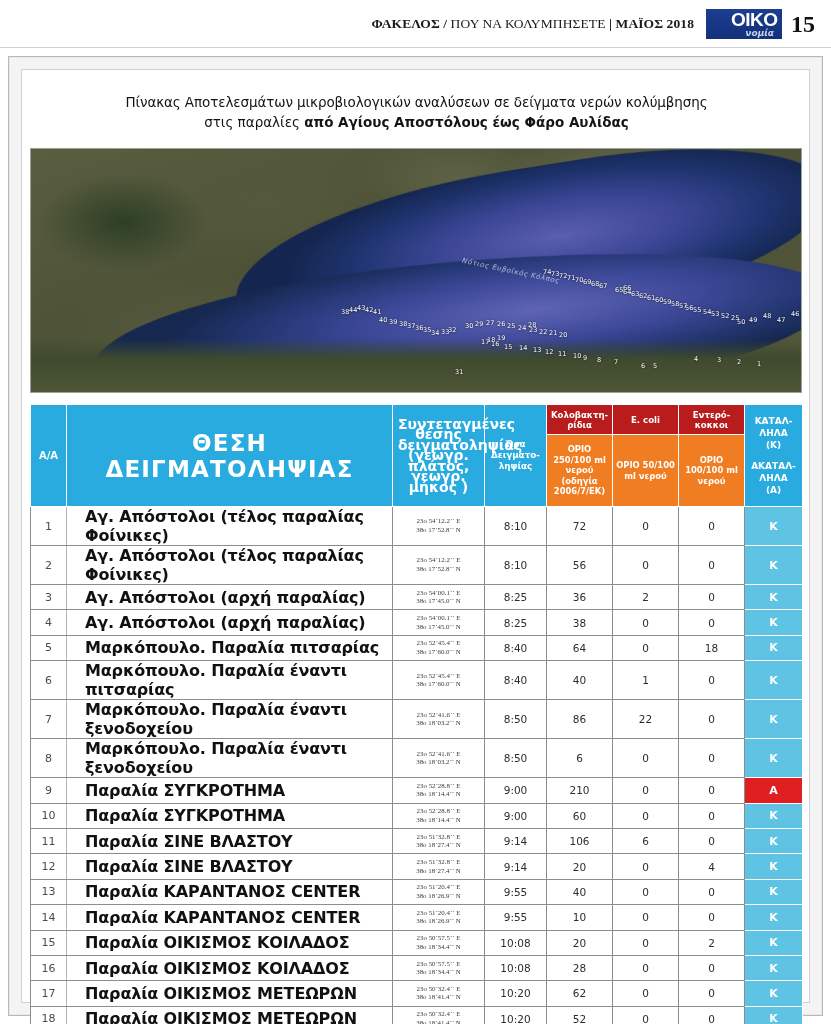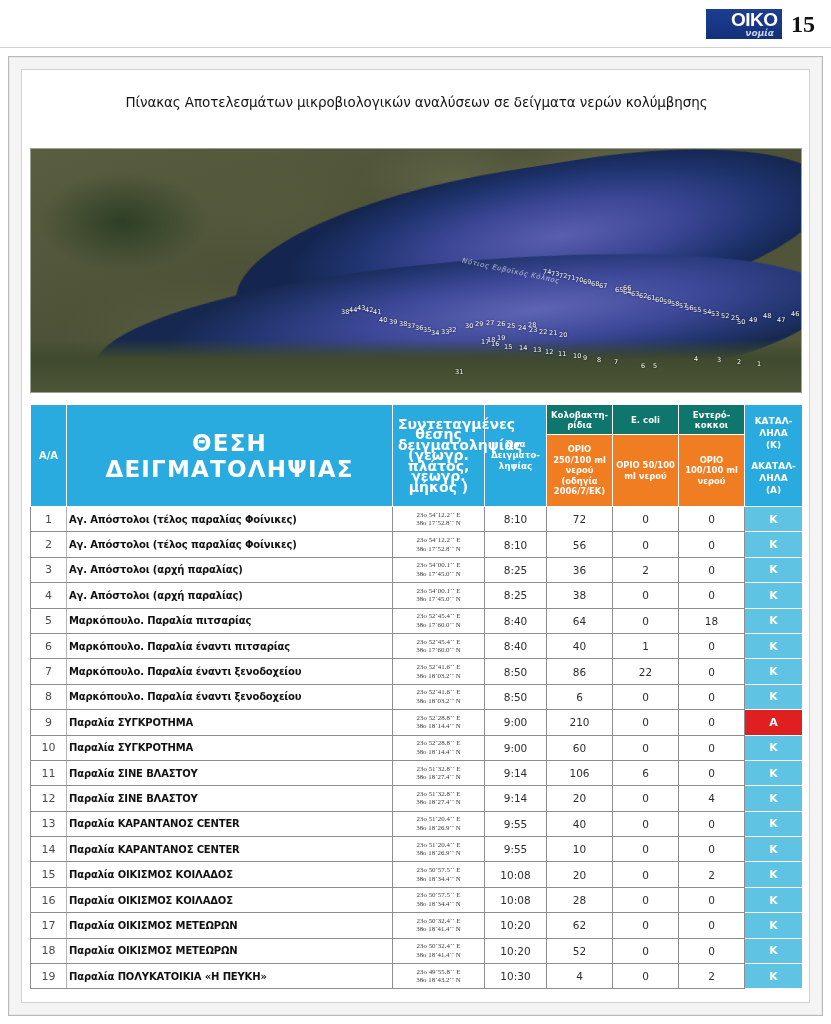--- a/index.html
+++ b/index.html
@@ -228,21 +228,21 @@
     padding: 2px 2px;
   }
   th.h-aa { font-size: 10px; height: 102px; }
   th.h-pos { font-size: 23px; letter-spacing: 1.2px; }
   th.h-coord { font-size: 14px; line-height: 10.5px; padding: 0 5px; }
   th.h-time { font-size: 8.8px; line-height: 11px; }
   th.h-verd { font-size: 9px; line-height: 12px; }
 
   th.h-grp { padding: 0; border: 1px solid #ffffff; }
   .grp-top {
-    background: #0f766e;
+    background: #b91c1c;
     color: #ffffff;
     font-size: 8.6px;
     line-height: 10px;
     height: 30px;
     display: flex;
     align-items: center;
     justify-content: center;
     border-bottom: 1px solid #ffffff;
     padding: 0 3px;
   }
@@ -267,22 +267,22 @@
     vertical-align: middle;
   }
   td.d-aa {
     text-align: center;
     font-size: 11px;
     color: #4b4b4b;
     border-right: 1px solid #b4b4b4;
   }
   td.d-pos {
     text-align: left;
-    padding-left: 2px;
-    font-size: 10px;
+    padding-left: 18px;
+    font-size: 16px;
     font-weight: bold;
     color: #111111;
     letter-spacing: -0.15px;
   }
   td.d-coord {
     text-align: center;
     font-size: 6.9px;
     line-height: 8.6px;
     color: #3a3a3a;
     font-family: "Liberation Serif", serif;
@@ -307,33 +307,37 @@
     border: 1px solid #ffffff;
   }
   td.d-verd.bad { background: #e02020; }
 </style>
 </head>
 <body>
 
 <div class="page">
 
   <div class="header">
+    <div class="header-text">
+      <span class="b">ΦΑΚΕΛΟΣ /</span><span class="n"> ΠΟΥ ΝΑ ΚΟΛΥΜΠΗΣΕΤΕ </span><span class="b">| </span><span class="b">ΜΑΪΟΣ 2018</span>
+    </div>
     <div class="logo-box">
       <span class="logo-main">OIKO</span>
       <span class="logo-sub">νομία</span>
     </div>
     <div class="page-num">15</div>
   </div>
   <div class="header-rule"></div>
 
   <div class="frame">
     <div class="inner">
 
       <div class="title">
         <div class="title-line1">Πίνακας Αποτελεσμάτων μικροβιολογικών αναλύσεων σε δείγματα νερών κολύμβησης</div>
+        <div class="title-line2"><span>στις παραλίες </span><span class="strong">από Αγίους Αποστόλους έως Φάρο Αυλίδας</span></div>
       </div>
 
       <div class="map">
         <div class="map-land"></div>
         <div class="map-sea"></div>
         <div class="map-sea2"></div>
         <div class="map-shore-strip"></div>
         <div class="map-label" style="top:118px; left:430px;">Νότιος Ευβοϊκός Κόλπος</div>
         <div class="map-pin" style="top:38px; left:340px;"></div>
         <div class="map-pin" style="top:63px; left:722px;"></div>

